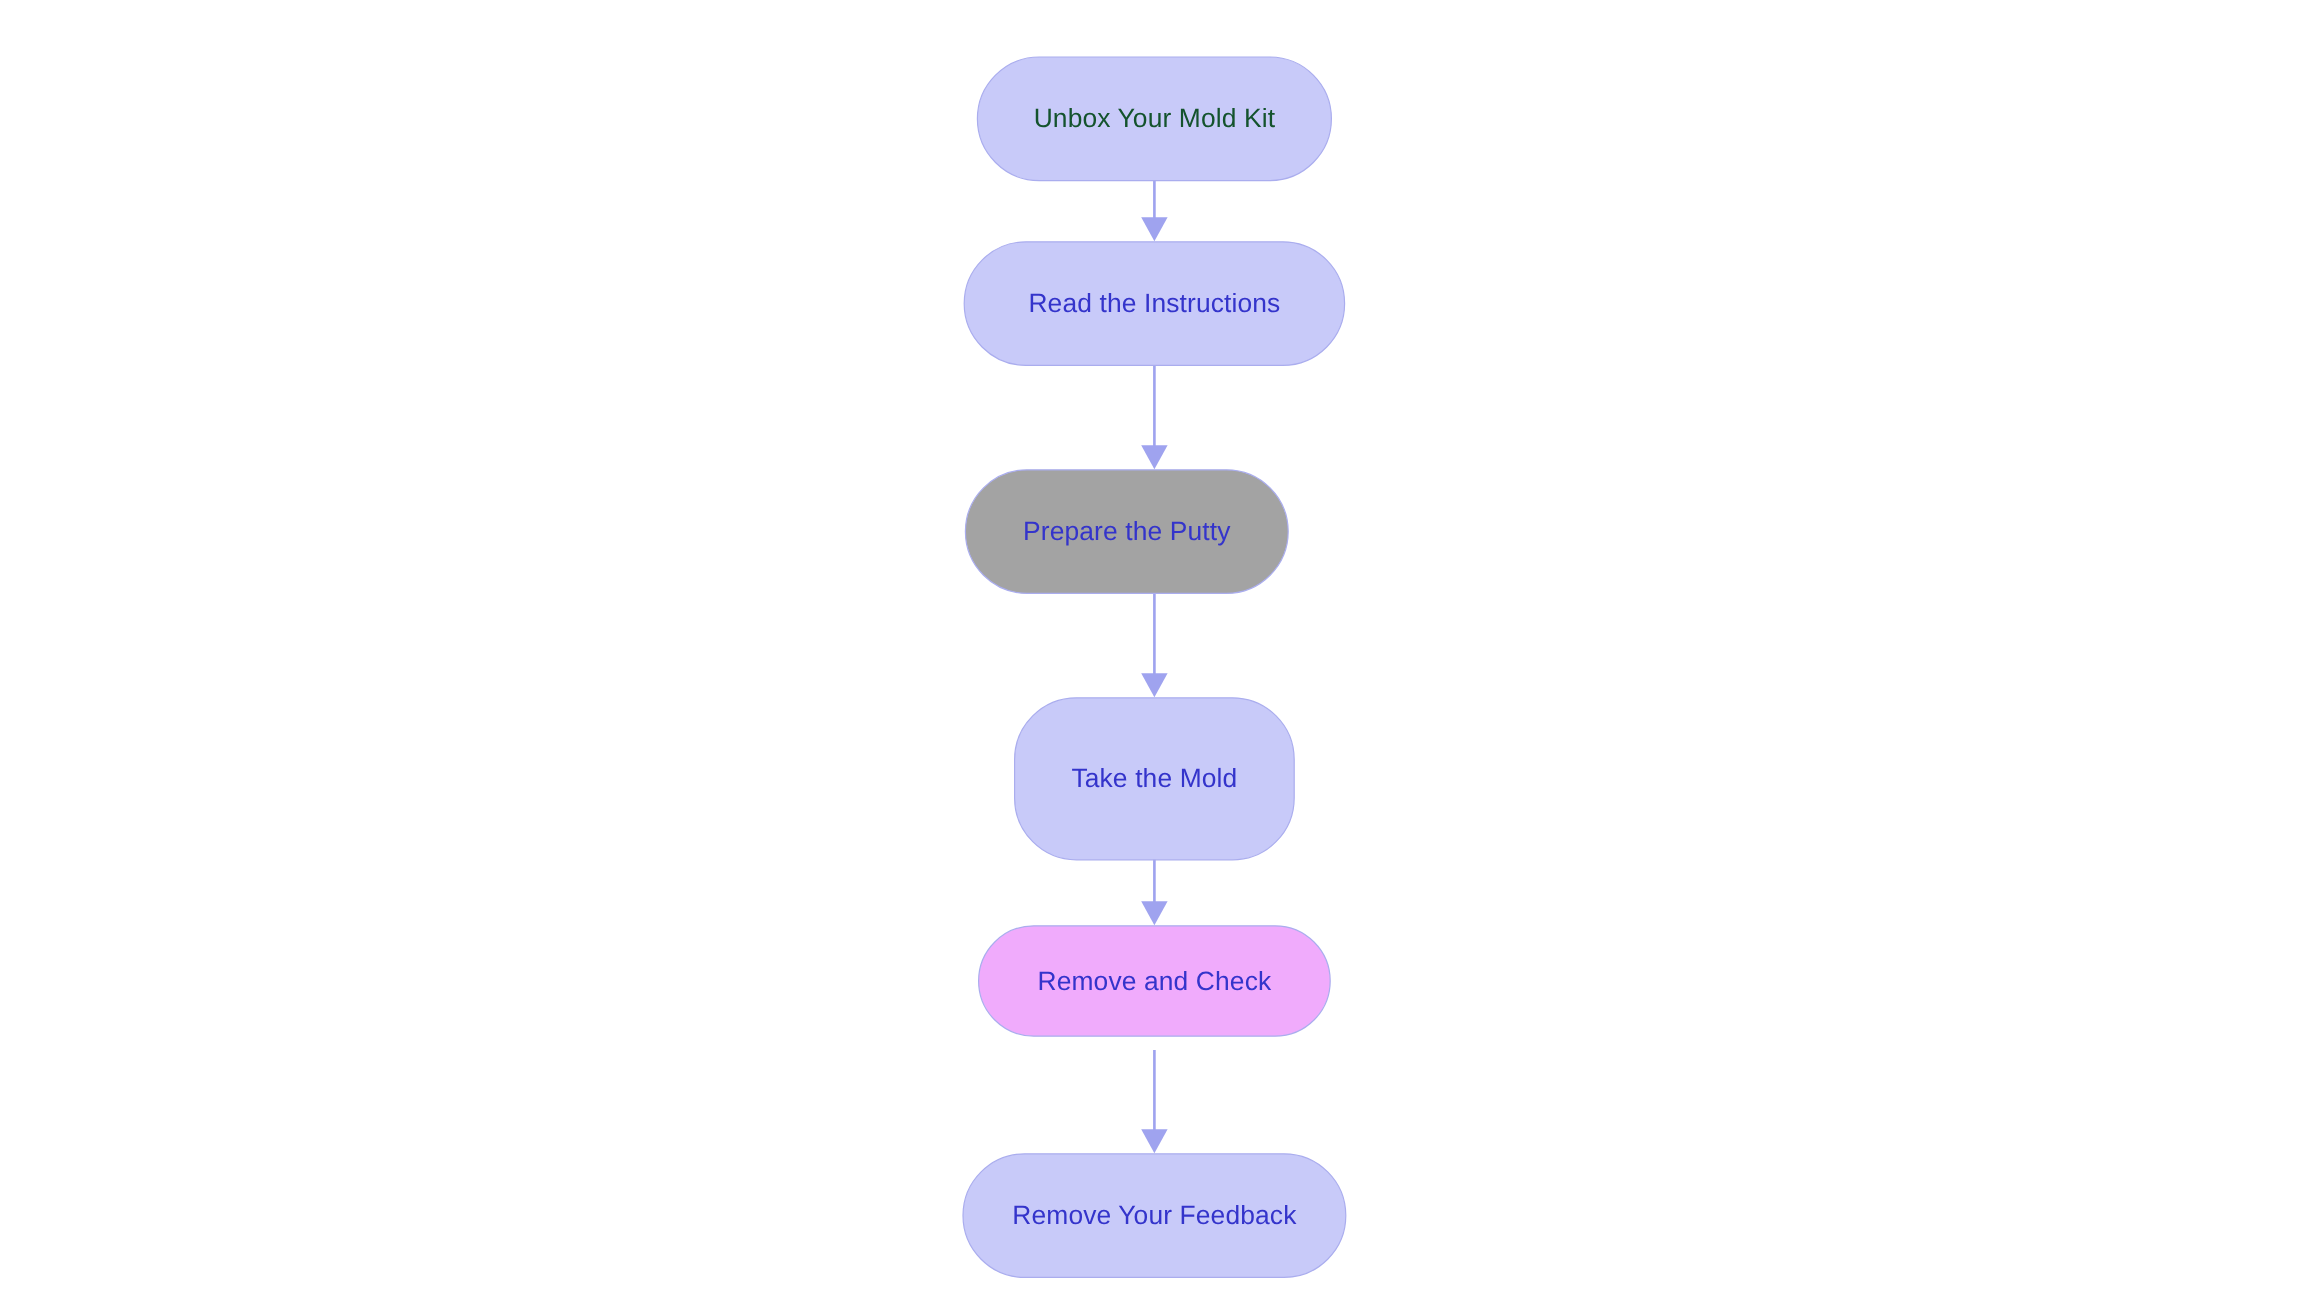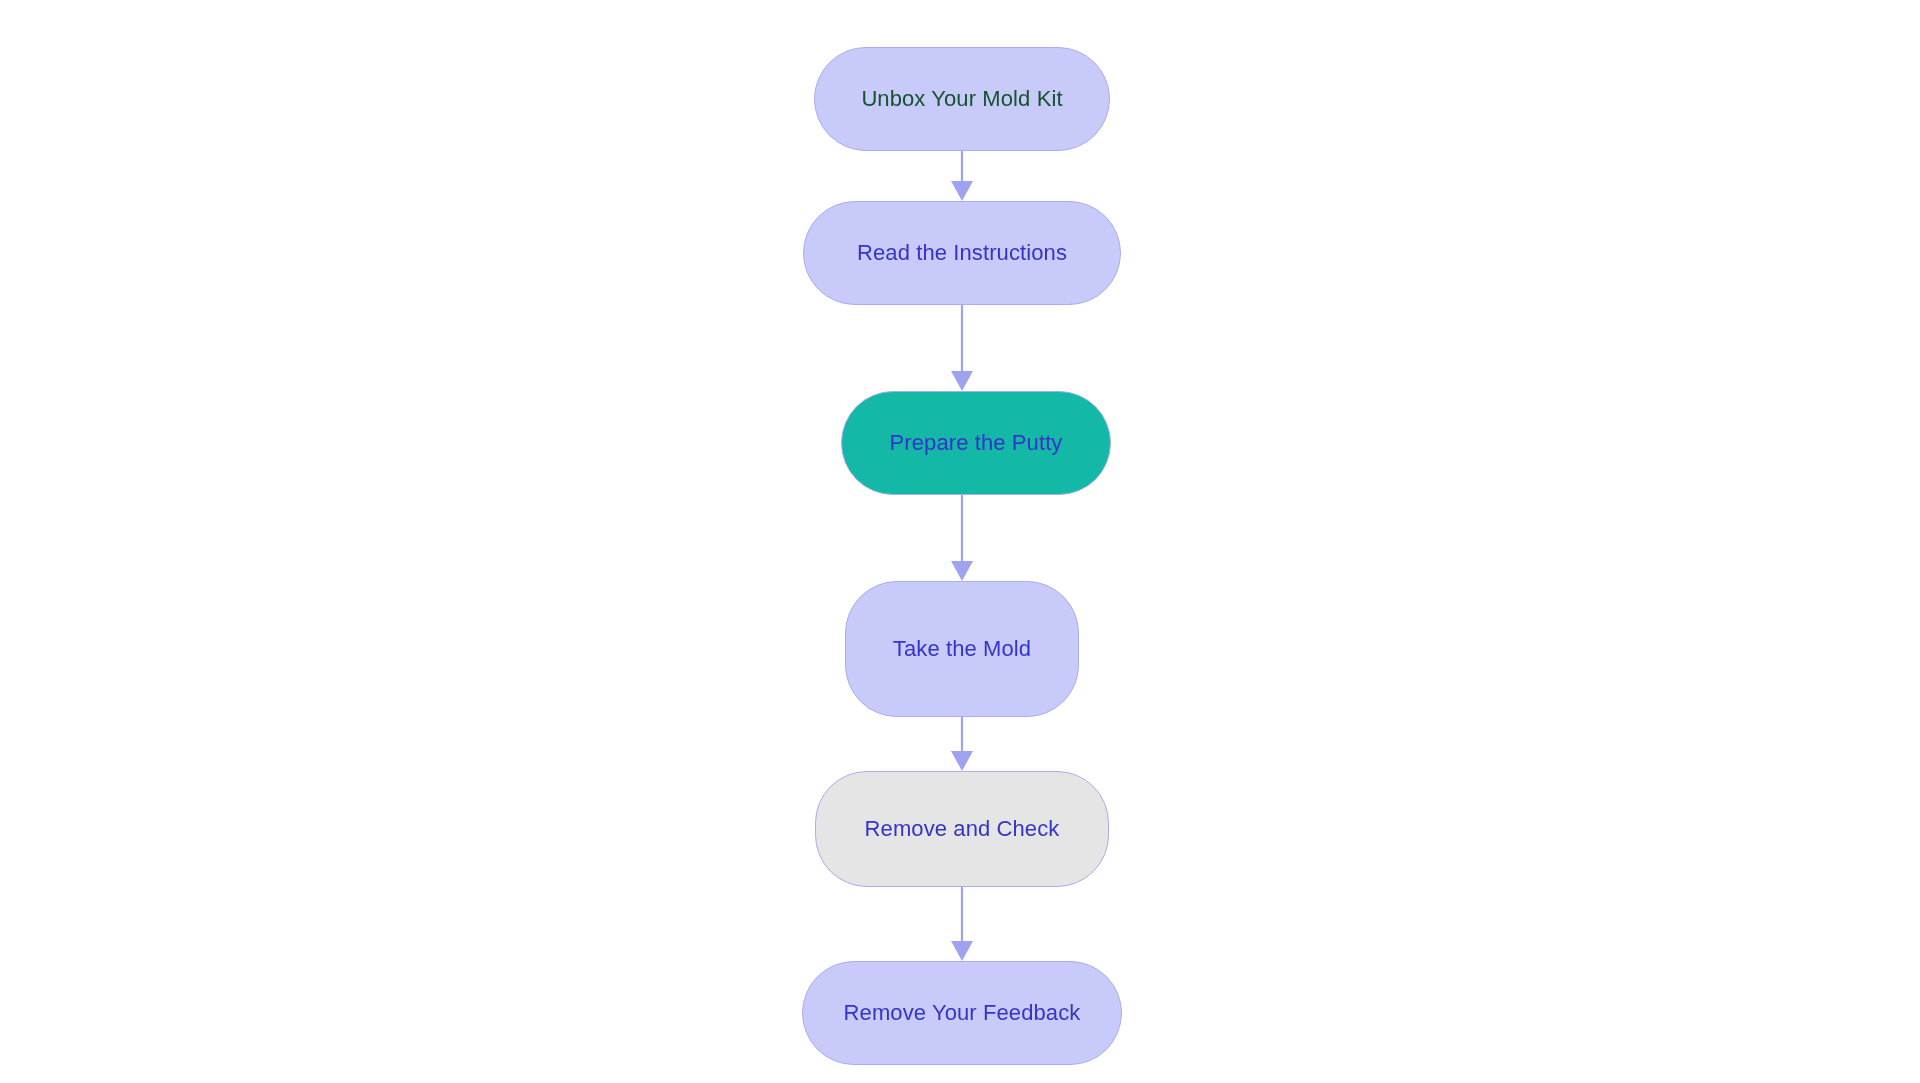--- a/index.html
+++ b/index.html
@@ -91,27 +91,27 @@
       </g>
     </svg>
 
   <div id="node-layer">
       <div class="node" style="left: 814px; top: 11px; width: 296px; height: 104px; border-radius: 52px; background: rgb(200, 202, 249); border-color: rgb(170, 173, 238); color: #14532d; margin-top: 36px;">
         <span class="node-label">Unbox Your Mold Kit</span>
       </div>
       <div class="node" style="left: 803px; top: 201px; width: 318px; height: 104px; border-radius: 52px; background: rgb(200, 202, 249); border-color: rgb(170, 173, 238); color: rgb(52, 52, 203); text-align: right;">
         <span class="node-label">Read the Instructions</span>
       </div>
-      <div class="node" style="left: 841px; top: 391px; width: 270px; height: 104px; border-radius: 52px; background: #14b8a6; border-color: rgb(170, 173, 238); color: rgb(52, 52, 203);">
+      <div class="node" style="left: 804px; top: 391px; width: 270px; height: 104px; border-radius: 52px; background: #a3a3a3; border-color: rgb(170, 173, 238); color: rgb(52, 52, 203);">
         <span class="node-label">Prepare the Putty</span>
       </div>
       <div class="node" style="left: 845px; top: 581px; width: 234px; height: 136px; border-radius: 52px; background: rgb(200, 202, 249); border-color: rgb(170, 173, 238); color: rgb(52, 52, 203);">
         <span class="node-label">Take the Mold</span>
       </div>
-      <div class="node" style="left: 815px; top: 771px; width: 294px; height: 116px; border-radius: 52px; background: #e5e5e5; border-color: rgb(170, 173, 238); color: rgb(52, 52, 203);">
+      <div class="node" style="left: 815px; top: 771px; width: 294px; height: 93px; border-radius: 52px; background: #f0abfc; border-color: rgb(170, 173, 238); color: rgb(52, 52, 203);">
         <span class="node-label">Remove and Check</span>
       </div>
       <div class="node" style="left: 802px; top: 961px; width: 320px; height: 104px; border-radius: 52px; background: rgb(200, 202, 249); border-color: rgb(170, 173, 238); color: rgb(52, 52, 203);">
         <span class="node-label">Remove Your Feedback</span>
       </div>
     </div>
 
 </div>
 
 </body></html>

